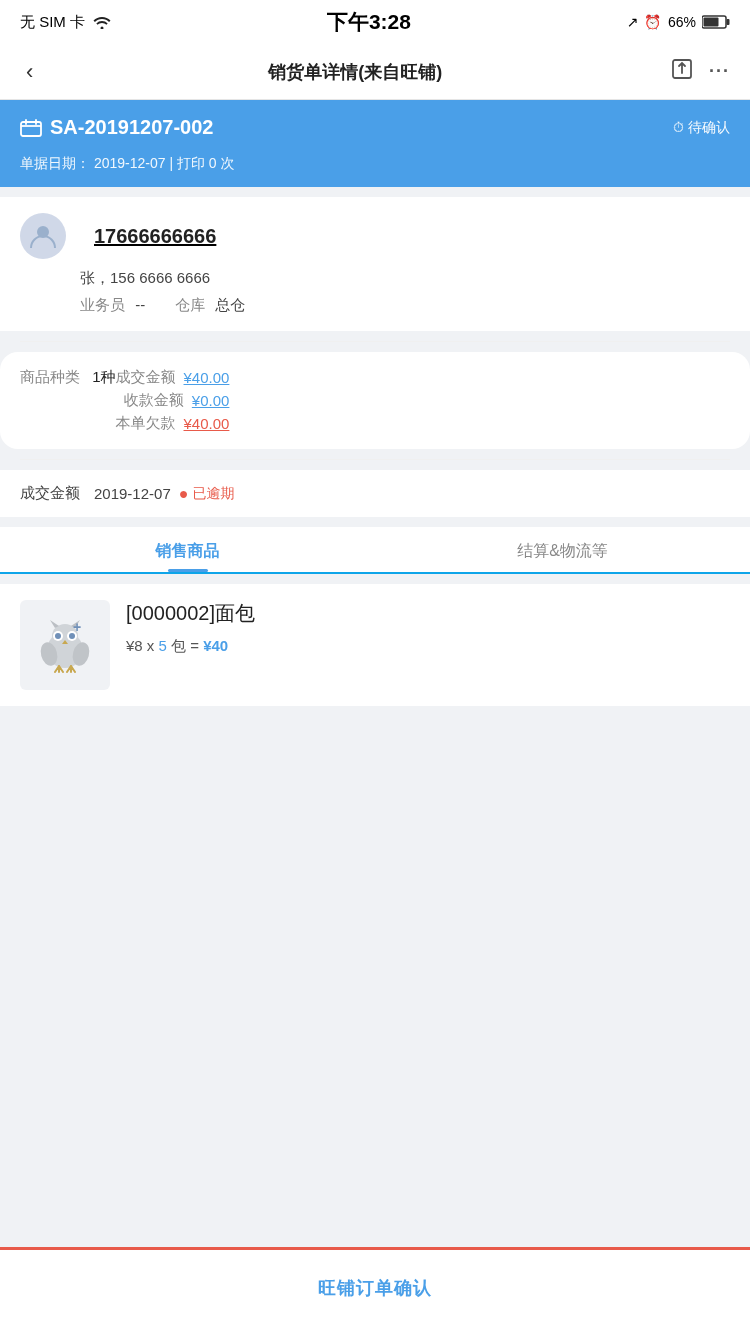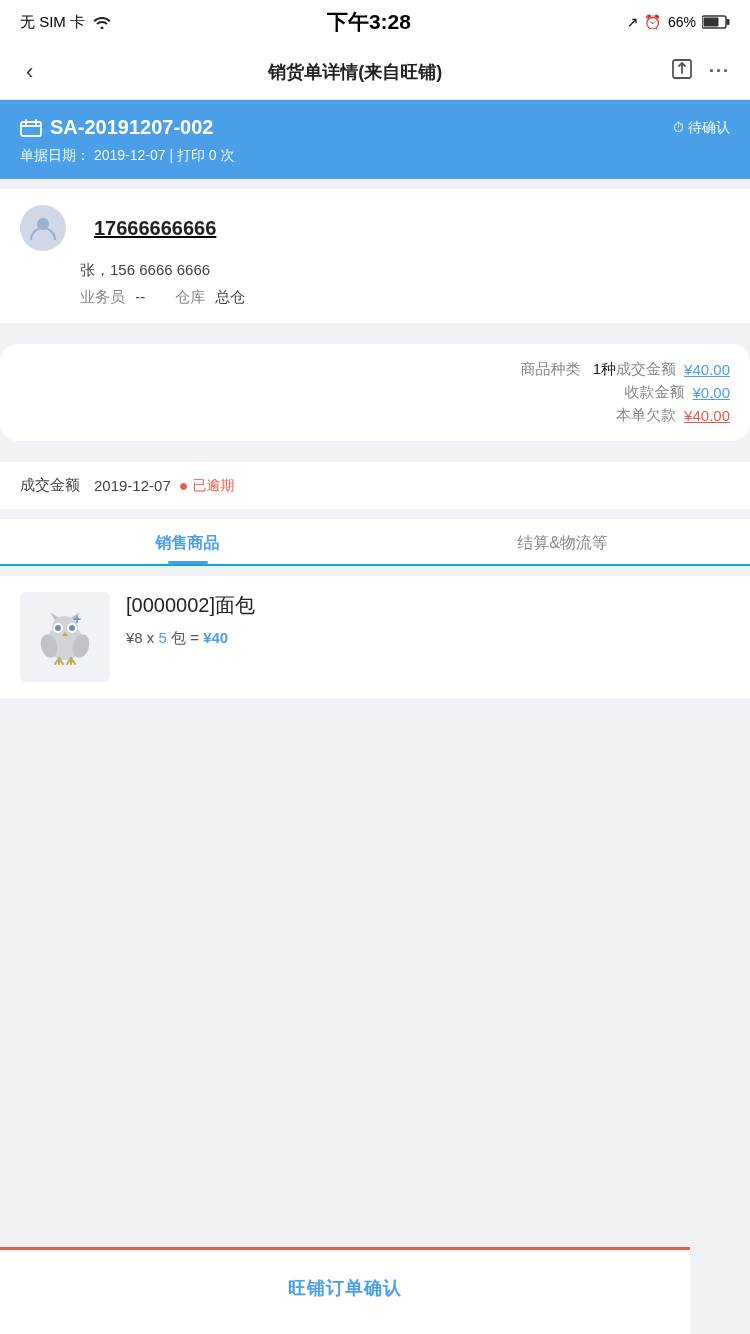--- a/index.html
+++ b/index.html
@@ -55,21 +55,21 @@
     
     .order-header {
       background: #4a9fe8;
       padding: 16px 20px 14px;
       margin: 0;
     }
     .order-header-top {
       display: flex;
       align-items: center;
       justify-content: space-between;
-      margin-bottom: 8px;
+      margin-bottom: 16px;
     }
     .order-id {
       font-size: 20px;
       font-weight: 700;
       color: #fff;
       display: flex;
       align-items: center;
       gap: 8px;
     }
     .order-status {
@@ -140,21 +140,21 @@
       height: 1px;
       background: #f0f0f0;
       margin: 0 20px;
     }
 
     
     .summary-section {
       background: #fff;
       padding: 16px 20px;
       display: flex;
-      justify-content: flex-end;
+      justify-content: flex-start;
       align-items: flex-start;
       border-radius: 18px;
     }
     .summary-left { display: flex; flex-direction: column; justify-content: center; }
     .summary-item { font-size: 15px; color: #555; margin-bottom: 4px; }
     .summary-label { color: #888; }
     .summary-right { display: flex; flex-direction: column; align-items: flex-end; gap: 4px; }
     .amount-row { display: flex; justify-content: flex-end; align-items: center; gap: 8px; font-size: 15px; }
     .amount-label { color: #888; }
     .amount-value { color: #4a9fe8; font-weight: 500; text-decoration: underline; }
@@ -254,21 +254,21 @@
       background: #f0f2f5;
       flex: 1;
       min-height: 200px;
     }
 
     
     .confirm-btn-wrapper {
       position: fixed;
       bottom: 0;
       left: 0;
-      width: 690px;
+      width: 750px;
       background: #fff;
       padding: 12px 20px 20px;
       border-top: 3px solid #e85a4a;
     }
     .confirm-btn {
       width: 100%;
       height: 52px;
       background: #fff;
       border: none;
       font-size: 18px;

